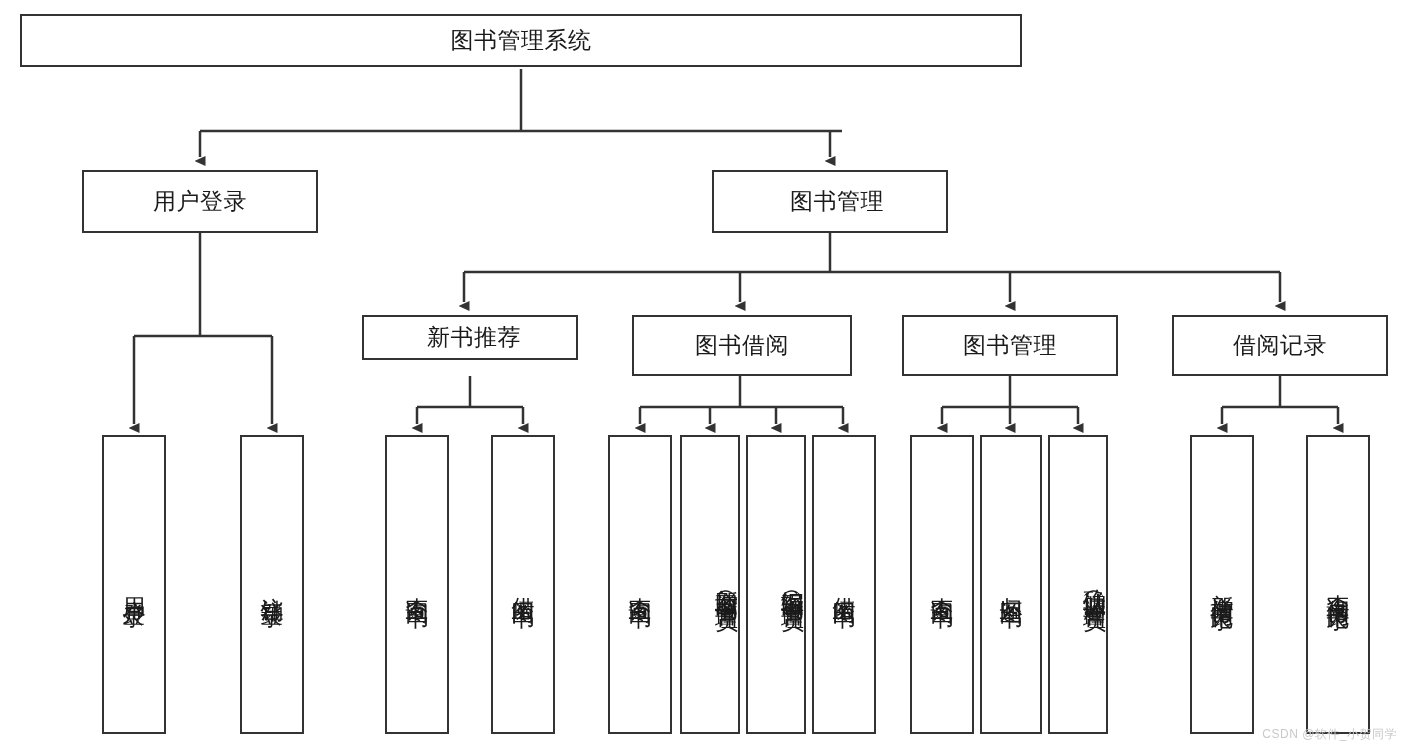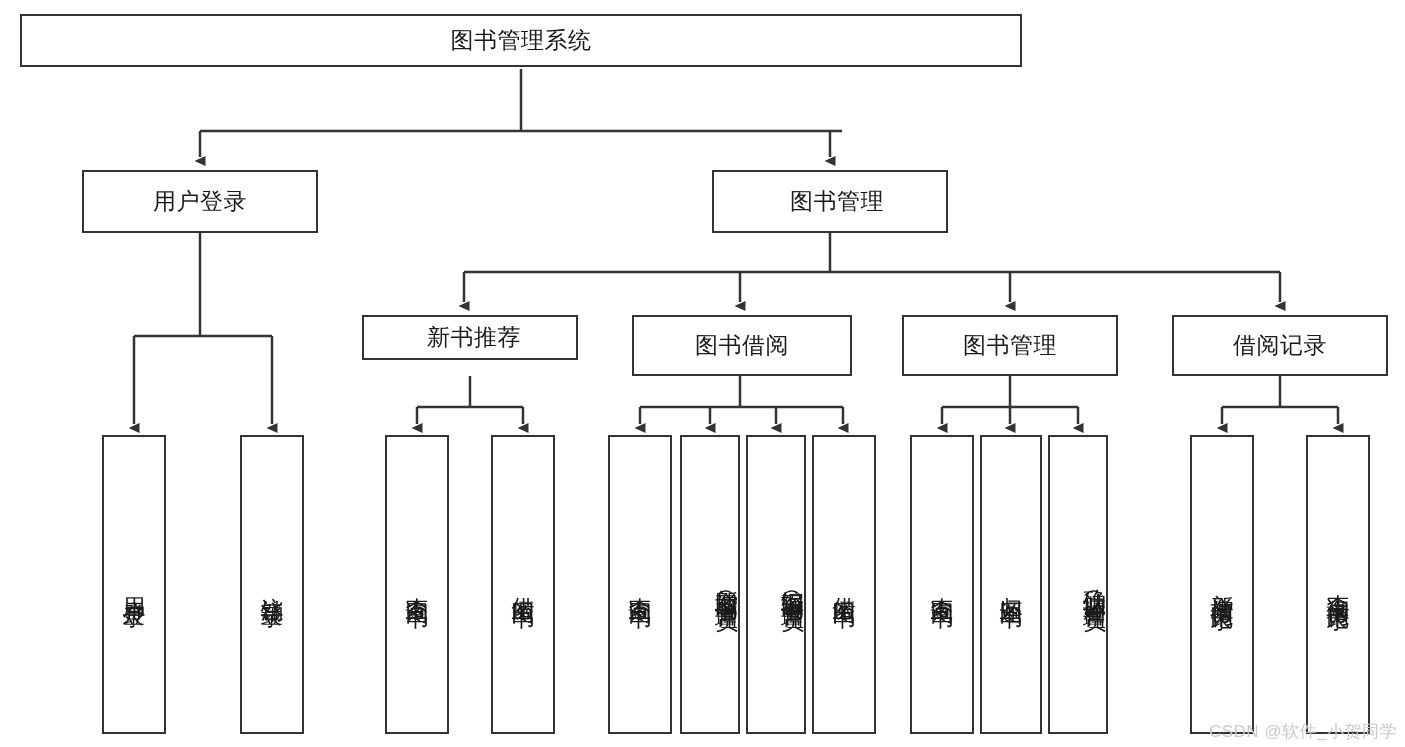--- a/index.html
+++ b/index.html
@@ -56,21 +56,21 @@
     white-space: nowrap;
     display: block;
   }
   .node.vert.centered {
     align-items: center;
   }
   .watermark {
     position: absolute;
     right: 8px;
     bottom: 4px;
-    font-size: 17px;
+    font-size: 12px;
     color: #c9c9c9;
     letter-spacing: 0.5px;
     white-space: nowrap;
   }
 </style>
 </head>
 <body>
 
 <div id="canvas">
 

